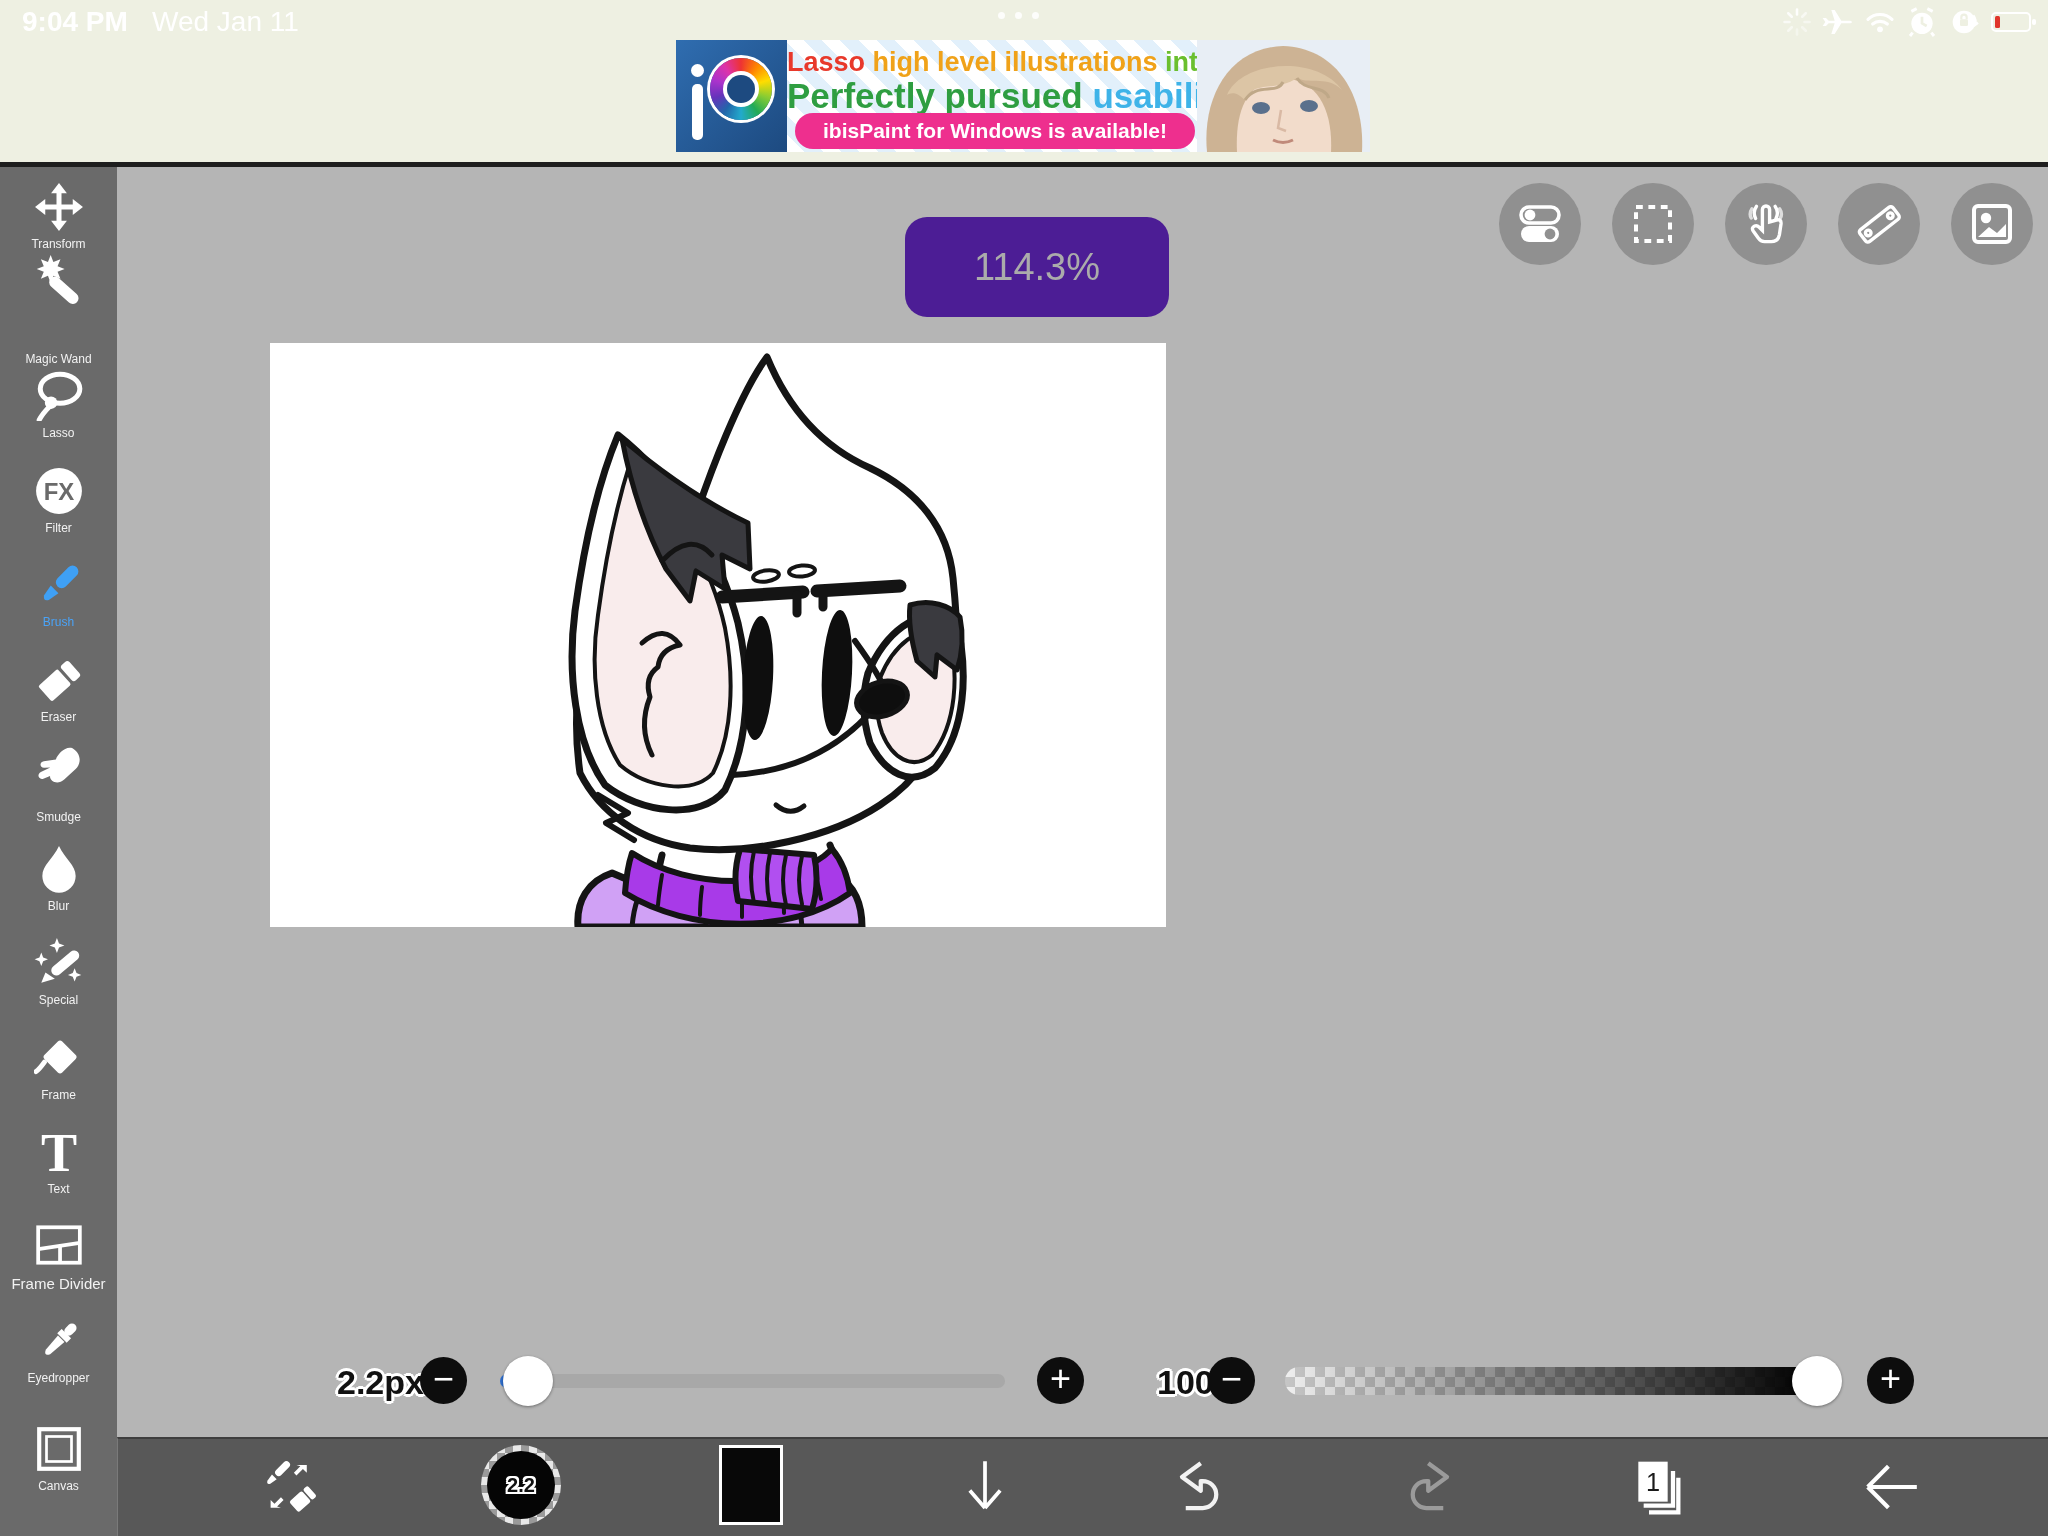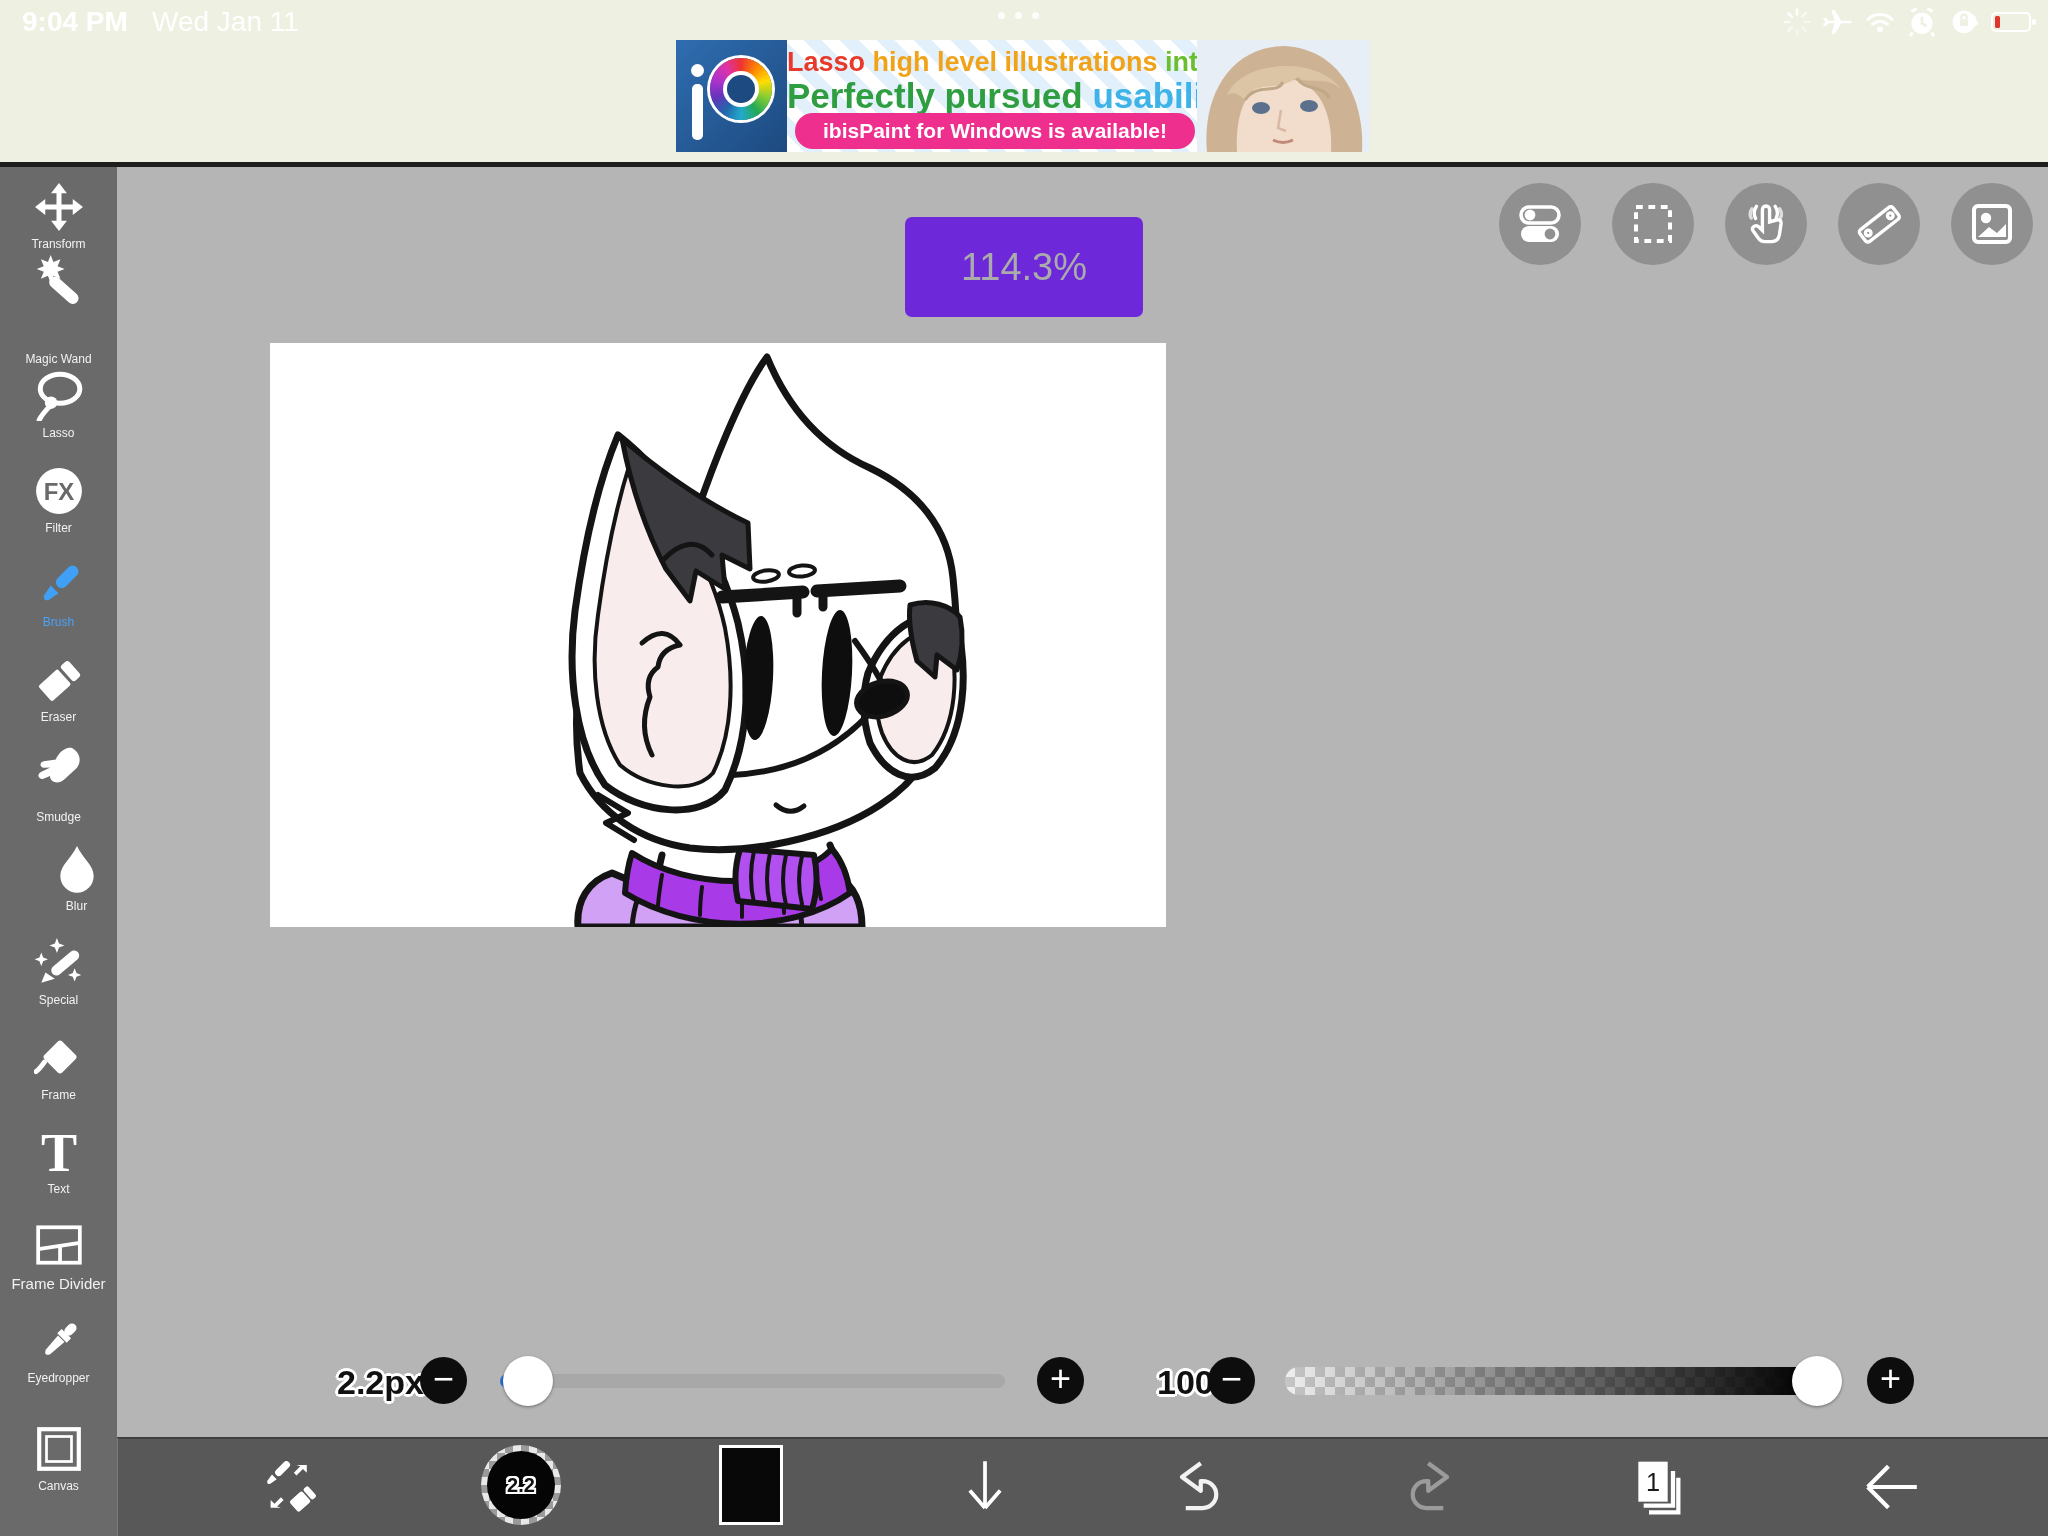--- a/index.html
+++ b/index.html
@@ -33,21 +33,21 @@
   #ad-face{left:521px;top:0;width:173px;height:112px;}
   
   #sidebar{left:0;top:167px;width:117px;height:1369px;background:#6a6a6a;}
   .side-item{position:absolute;left:0;width:117px;height:94px;display:flex;flex-direction:column;
      align-items:center;justify-content:center;}
   .side-item .ic{width:54px;height:54px;display:flex;align-items:center;justify-content:center;}
   .side-item .lbl{color:#f2f2f2;font-size:12px;margin-top:3px;white-space:nowrap;}
   .side-item.active .lbl{color:#4aa3f7;}
   .side-item .lbl.small{font-size:15px;}
   
-  #zoombox{left:905px;top:217px;width:238px;height:100px;background:#6d28d9;border-radius:7px;
+  #zoombox{left:905px;top:217px;width:264px;height:100px;background:#4c1d95;border-radius:22px;
      color:#ababab;font-size:38px;display:flex;align-items:center;justify-content:center;}
   .topbtn{position:absolute;top:183px;width:82px;height:82px;border-radius:50%;background:#909090;
      display:flex;align-items:center;justify-content:center;}
   
   #canvas{left:270px;top:343px;width:896px;height:584px;background:#fff;}
   
   .outlined{color:#111;font-weight:bold;
     text-shadow:-2px -2px 0 #fff,2px -2px 0 #fff,-2px 2px 0 #fff,2px 2px 0 #fff,
                 -3px 0 0 #fff,3px 0 0 #fff,0 -3px 0 #fff,0 3px 0 #fff;}
   .roundbtn{position:absolute;width:47px;height:47px;border-radius:50%;background:#0d0d0d;
@@ -227,21 +227,21 @@
   <span class="lbl">Eraser</span>
 </div>
 <div class="side-item" style="top:735px;gap:12px;">
   <span class="ic">
     <svg width="50" height="50" viewBox="0 0 24 24">
         <path fill="#fff" d="M18.5 2.5 c4 2.5 4.5 7 1.5 10 l-5.5 5 c-3 2.8 -7 1 -6.8 -1.6 l-3.2 1.2 c-2.2 .8 -3.4 -2 -1.2 -3.2 l4.5 -2.2 -2.8 .2 c-2.3 .2 -2.6 -2.8 -.3 -3.2 l5.8 -.8 c.8 -2.6 4.6 -6.6 8 -5.4 z M9 16 q2 -1.5 3.5 -.5"></path>
       </svg>
     </span>
   <span class="lbl">Smudge</span>
 </div>
-<div class="side-item" style="top:830px;padding-left:18px;">
+<div class="side-item" style="top:830px;">
   <span class="ic">
     <svg width="50" height="50" viewBox="0 0 24 24">
         <path fill="#fff" d="M12 1 C14.8 7 20 10.2 20 15.4 a8 8 0 1 1 -16 0 C4 10.2 9.2 7 12 1 Z"></path>
       </svg>
     </span>
   <span class="lbl">Blur</span>
 </div>
 <div class="side-item" style="top:924px;">
   <span class="ic">
     <svg width="50" height="50" viewBox="0 0 24 24">

